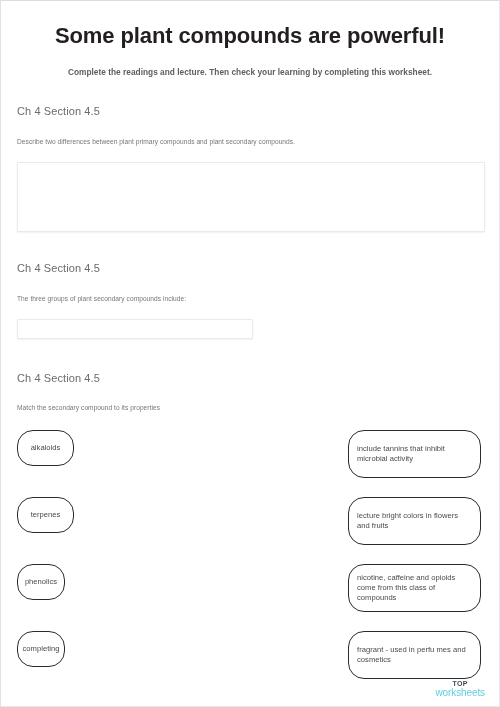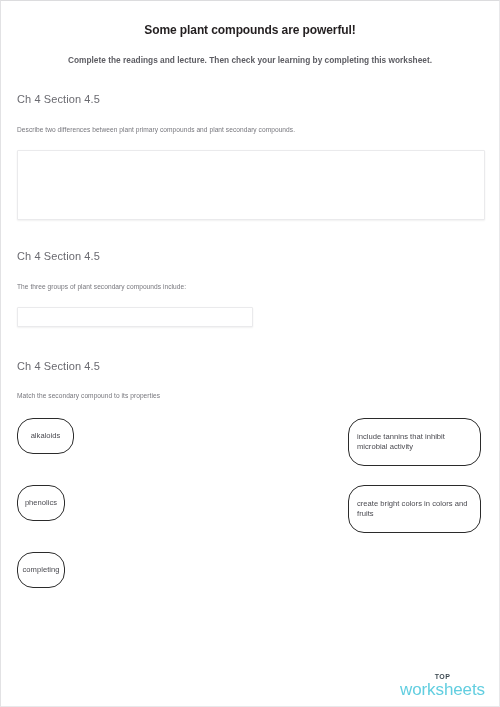--- a/index.html
+++ b/index.html
@@ -24,21 +24,21 @@
     border-top-color: #dcdcde;
     border-left-color: #e2e2e4;
     overflow: hidden;
   }
 
   
   .doc-title {
     margin: 0;
     padding: 22px 30px 0 30px;
     text-align: center;
-    font-size: 12px;
+    font-size: 22px;
     font-weight: bold;
     color: #231f20;
     letter-spacing: -0.1px;
   }
   .doc-subtitle {
     margin: 0;
     padding: 18px 28px 0 28px;
     text-align: center;
     font-size: 8.3px;
     font-weight: bold;
@@ -158,21 +158,21 @@
     user-select: none;
   }
   .brand-top {
     font-size: 7px;
     font-weight: bold;
     color: #3e4a52;
     letter-spacing: 0.4px;
     display: block;
   }
   .brand-sub {
-    font-size: 17px;
+    font-size: 10px;
     color: #62cee0;
     letter-spacing: -0.1px;
     display: block;
     margin-top: 1px;
   }
 </style>
 </head>
 <body>
 
 <div class="page">
@@ -196,34 +196,43 @@
   <div class="section">
     <div class="section-label s3">Ch 4 Section 4.5</div>
     <div class="section-question s3-q">Match the secondary compound to its properties</div>
 
     <div class="match-wrap">
 
       <div class="match-col match-col-left">
         <div class="match-card left">
           <span>alkaloids</span>
         </div>
+        <div class="match-card left">
+          <span>terpenes</span>
+        </div>
         <div class="match-card left wide">
           <span>phenolics</span>
         </div>
         <div class="match-card left wide">
           <span>completing</span>
         </div>
       </div>
 
       <div class="match-col match-col-right">
         <div class="match-card right">
           <span>include tannins that inhibit microbial activity</span>
         </div>
         <div class="match-card right">
-          <span>create bright colors in colors and fruits</span>
+          <span>lecture bright colors in flowers and fruits</span>
+        </div>
+        <div class="match-card right">
+          <span>nicotine, caffeine and opioids come from this class of compounds</span>
+        </div>
+        <div class="match-card right">
+          <span>fragrant - used in perfu mes and cosmetics</span>
         </div>
       </div>
 
     </div>
   </div>
 
   <div class="brand">
     <span class="brand-top">TOP</span>
     <span class="brand-sub">worksheets</span>
   </div>

